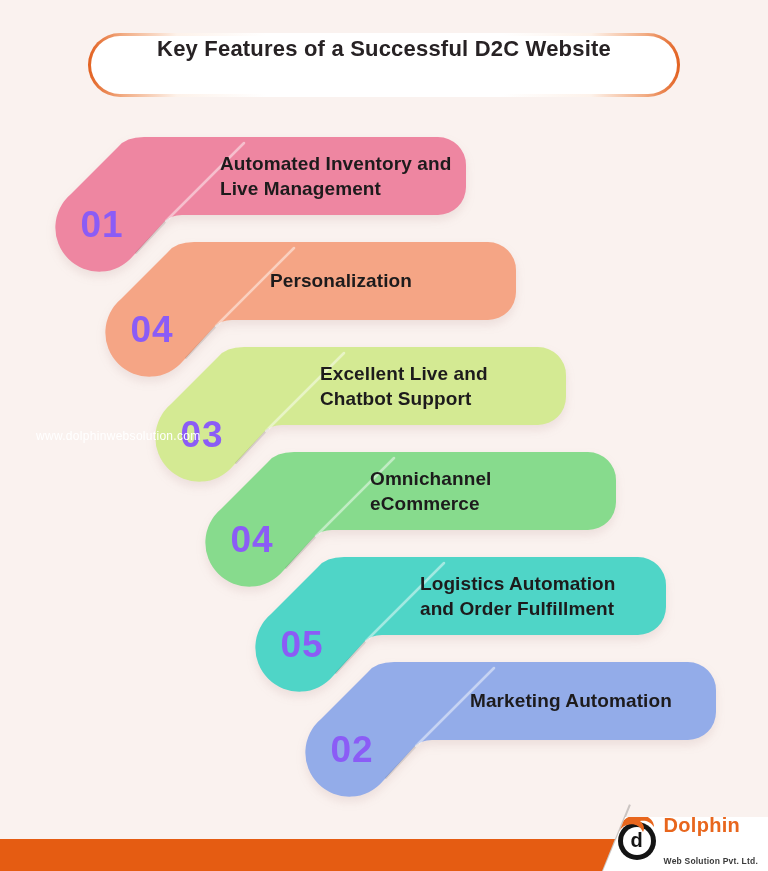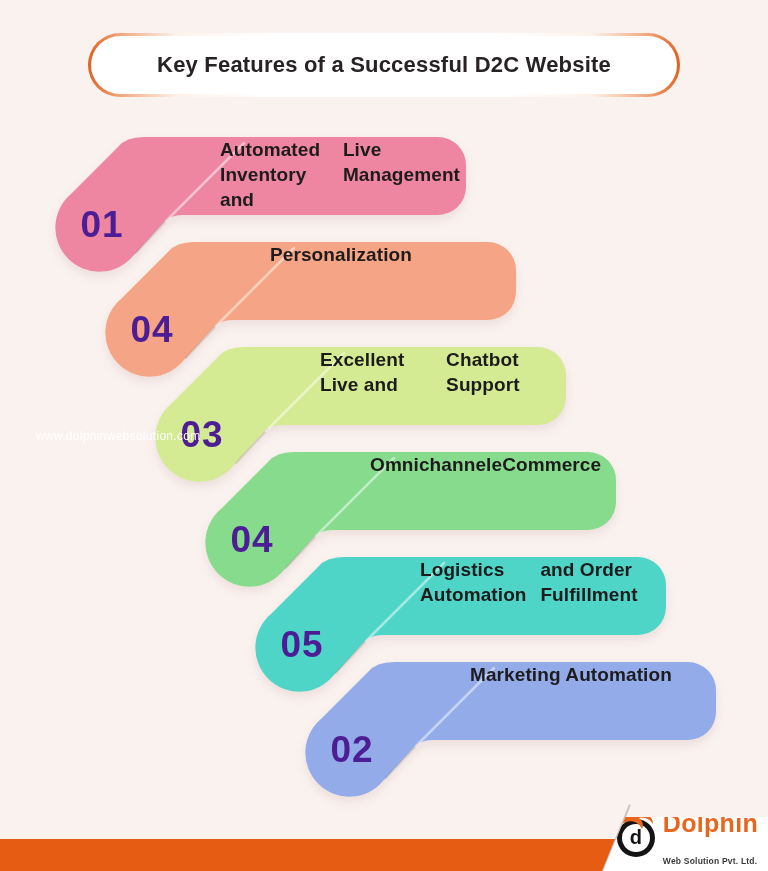--- a/index.html
+++ b/index.html
@@ -10,38 +10,38 @@
   }
 
   
   .title-outer{
     position:absolute;left:88px;top:33px;width:592px;height:64px;
     border-radius:34px;
     background:linear-gradient(90deg,#e2601f 0%,#f2ad85 6%,#fdf2ea 15%,#ffffff 30%,#ffffff 70%,#fdf2ea 85%,#f2ad85 94%,#e2601f 100%);
   }
   .title-inner{
     position:absolute;inset:3px;background:#ffffff;border-radius:30px;
-    display:flex;align-items:center;justify-content:center;
+    display:flex;align-items:flex-start;justify-content:center;
   }
   .title-text{
     font-size:22px;font-weight:700;color:#272224;letter-spacing:.2px;
   }
 
   
   .item{position:absolute;width:415px;height:135px;}
   .item svg{position:absolute;left:0;top:0;filter:drop-shadow(0 5px 5px rgba(150,90,90,.13));}
   .seam{stroke:rgba(255,255,255,.48);stroke-width:2.5;fill:none;stroke-linecap:round;}
   .edge{stroke:rgba(0,0,0,.10);stroke-width:2;fill:none;stroke-linecap:round;}
   .num{
     position:absolute;left:15px;top:66px;width:70px;line-height:44px;
-    text-align:center;color:#4c1d95;font-size:37px;font-weight:800;letter-spacing:1px;
+    text-align:center;color:#8b5cf6;font-size:37px;font-weight:800;letter-spacing:1px;
   }
   .label{
     position:absolute;left:168px;top:0;height:78px;max-width:240px;
-    display:flex;flex-direction:row;justify-content:center;
+    display:flex;flex-direction:column;justify-content:center;
     font-size:19px;font-weight:700;color:#1d1b1c;line-height:1.32;letter-spacing:.1px;
   }
 
   
   .footer-bar{position:absolute;left:0;bottom:0;width:768px;height:32px;background:#e55c12;}
   .footer-url{
     position:absolute;left:36px;top:50%;transform:translateY(-50%);
     color:#ffffff;font-size:12px;font-weight:500;letter-spacing:.3px;
   }
   .footer-wedge{
@@ -53,21 +53,21 @@
     transform-origin:bottom left;transform:rotate(22deg);
   }
   .logo{position:absolute;right:10px;bottom:5px;display:flex;align-items:center;gap:8px;}
   .logo-mark{position:relative;width:38px;height:38px;border-radius:50%;background:#141414;flex:0 0 auto;}
   .logo-disc{
     position:absolute;inset:5px;background:#ffffff;border-radius:50%;
     display:flex;align-items:center;justify-content:center;
     font-size:20px;font-weight:800;color:#141414;
   }
   .logo-dolphin{position:absolute;left:-3px;top:-10px;}
-  .logo-name{font-size:25px;font-weight:800;line-height:1.05;color:#e8661d;letter-spacing:.3px;}
+  .logo-name{font-size:20px;font-weight:800;line-height:1.05;color:#e8661d;letter-spacing:.3px;}
   .logo-sub{font-size:8.5px;font-weight:700;color:#3a3a3a;letter-spacing:.2px;margin-top:20px;}
 </style>
 </head>
 <body>
 
 <div class="canvas">
 
   <div class="title-outer">
     <div class="title-inner">
       <div class="title-text">Key Features of a Successful D2C Website</div>

